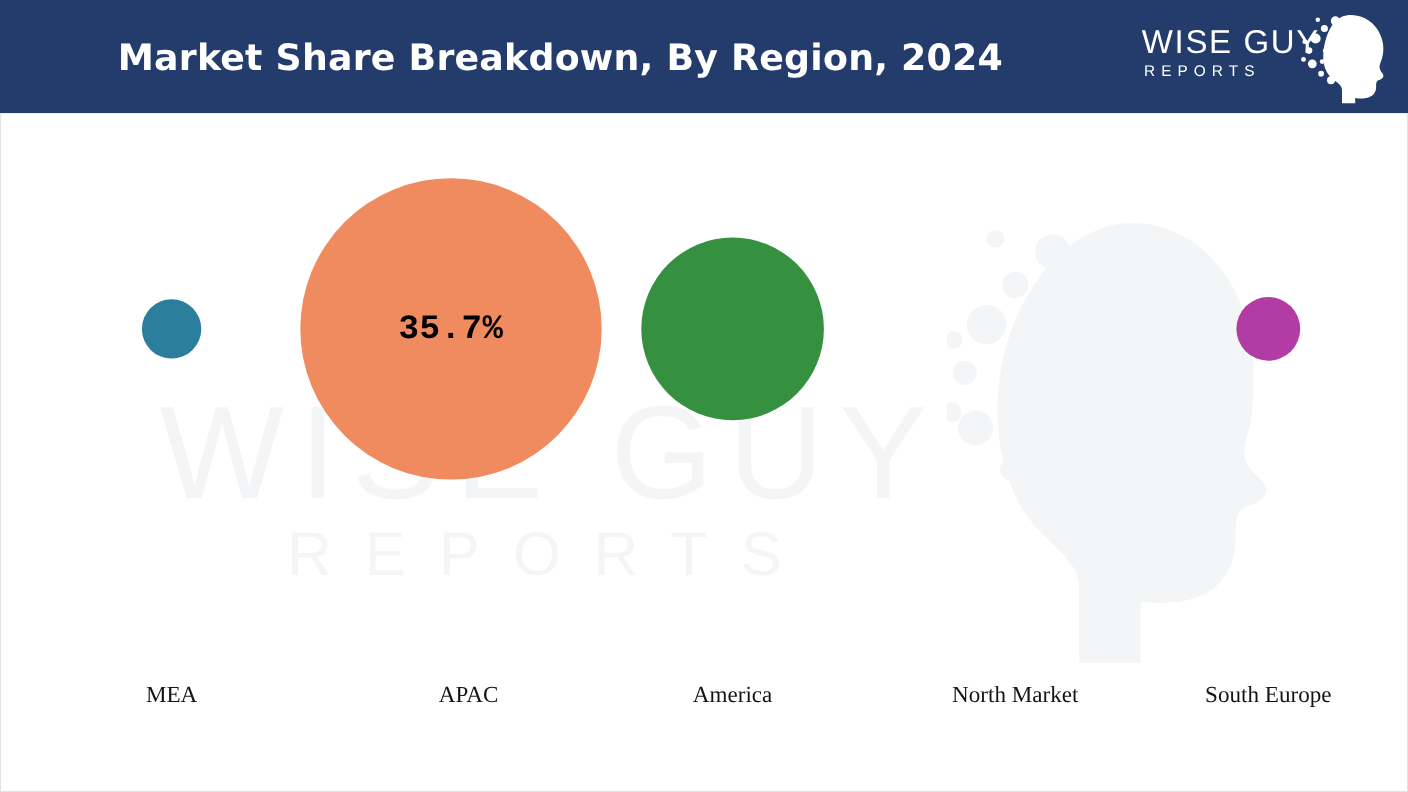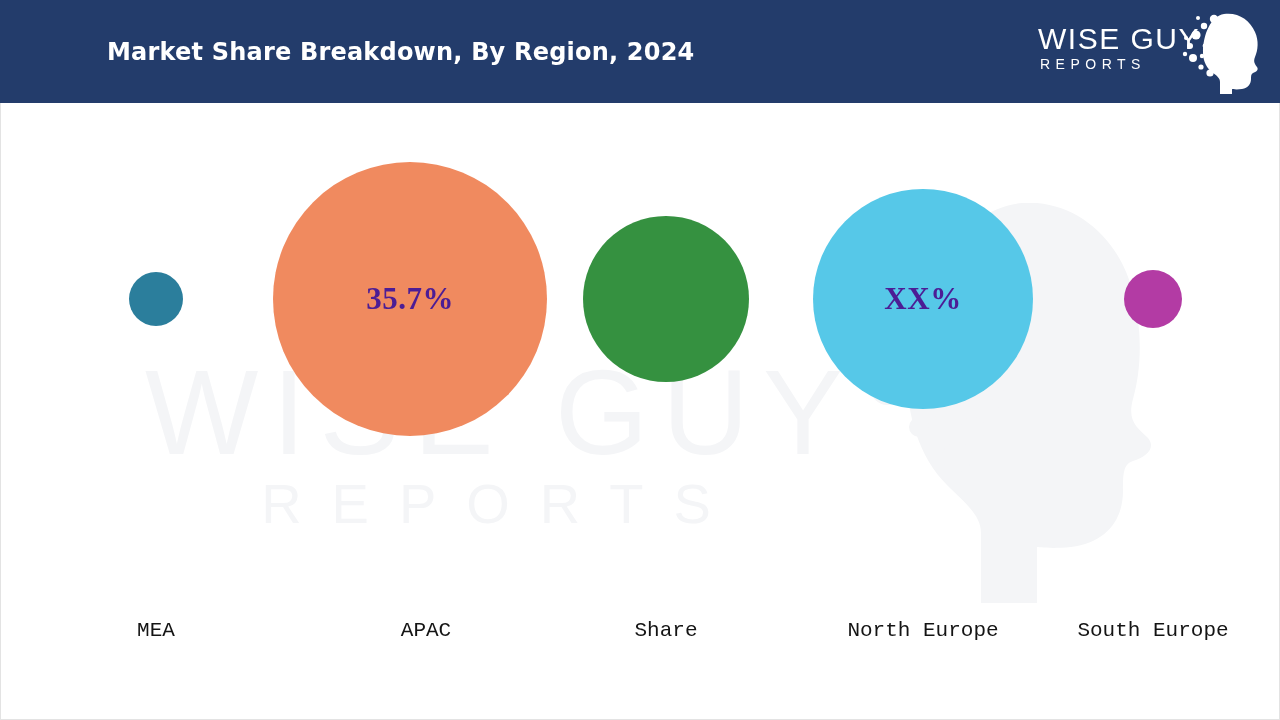--- a/index.html
+++ b/index.html
@@ -31,21 +31,21 @@
     background: #233c6b;
     overflow: hidden;
   }
   #header-title {
     position: absolute;
     left: 107px;
     top: 50%;
     transform: translateY(-50%);
     color: #ffffff;
     font-family: "DejaVu Sans", sans-serif;
-    font-size: 24px;
+    font-size: 33px;
     font-weight: 700;
     letter-spacing: 0.2px;
     white-space: nowrap;
   }
 
   
   #brand-logo {
     position: absolute;
     right: 14px;
     top: 8px;
@@ -139,35 +139,35 @@
 
   
   .bubble {
     position: absolute;
     border-radius: 50%;
     display: flex;
     align-items: center;
     justify-content: center;
   }
   .bubble-value {
-    color: #4c1d95;
-    font-family: Liberation Serif, serif;
+    color: #000000;
+    font-family: Liberation Mono, monospace;
     font-weight: 700;
     font-size: 31px;
     letter-spacing: 0.5px;
     white-space: nowrap;
   }
 
   
   .cat-label {
     position: absolute;
     top: 516px;
     text-align: center;
     color: #141414;
-    font-family: Liberation Mono, monospace;
+    font-family: Liberation Serif, serif;
     font-size: 21px;
     font-weight: 400;
     white-space: nowrap;
     transform: translateX(-50%);
   }
 </style>
 </head>
 <body>
 
 <div id="page">
@@ -240,28 +240,25 @@
     </div>
 
     <div class="bubble" style="left:272px; top:59px; width:274px; height:274px; background:#f08a5f;">
       <span class="bubble-value">35.7%</span>
     </div>
 
     <div class="bubble" style="left:582px; top:113px; width:166px; height:166px; background:#359140;">
       <span class="bubble-value"></span>
     </div>
 
-    <div class="bubble" style="left:812px; top:86px; width:220px; height:220px; background:#56c8e8;">
-      <span class="bubble-value">XX%</span>
-    </div>
 
     <div class="bubble" style="left:1123px; top:167px; width:58px; height:58px; background:#b33ba4;">
       <span class="bubble-value"></span>
     </div>
 
     <div class="cat-label" style="left:155px;">MEA</div>
     <div class="cat-label" style="left:409px;margin-left:16px;">APAC</div>
-    <div class="cat-label" style="left:665px;">Share</div>
-    <div class="cat-label" style="left:922px;">North Europe</div>
+    <div class="cat-label" style="left:665px;">America</div>
+    <div class="cat-label" style="left:922px;">North Market</div>
     <div class="cat-label" style="left:1152px;">South Europe</div>
 
   </div>
 </div>
 
 </body></html>

